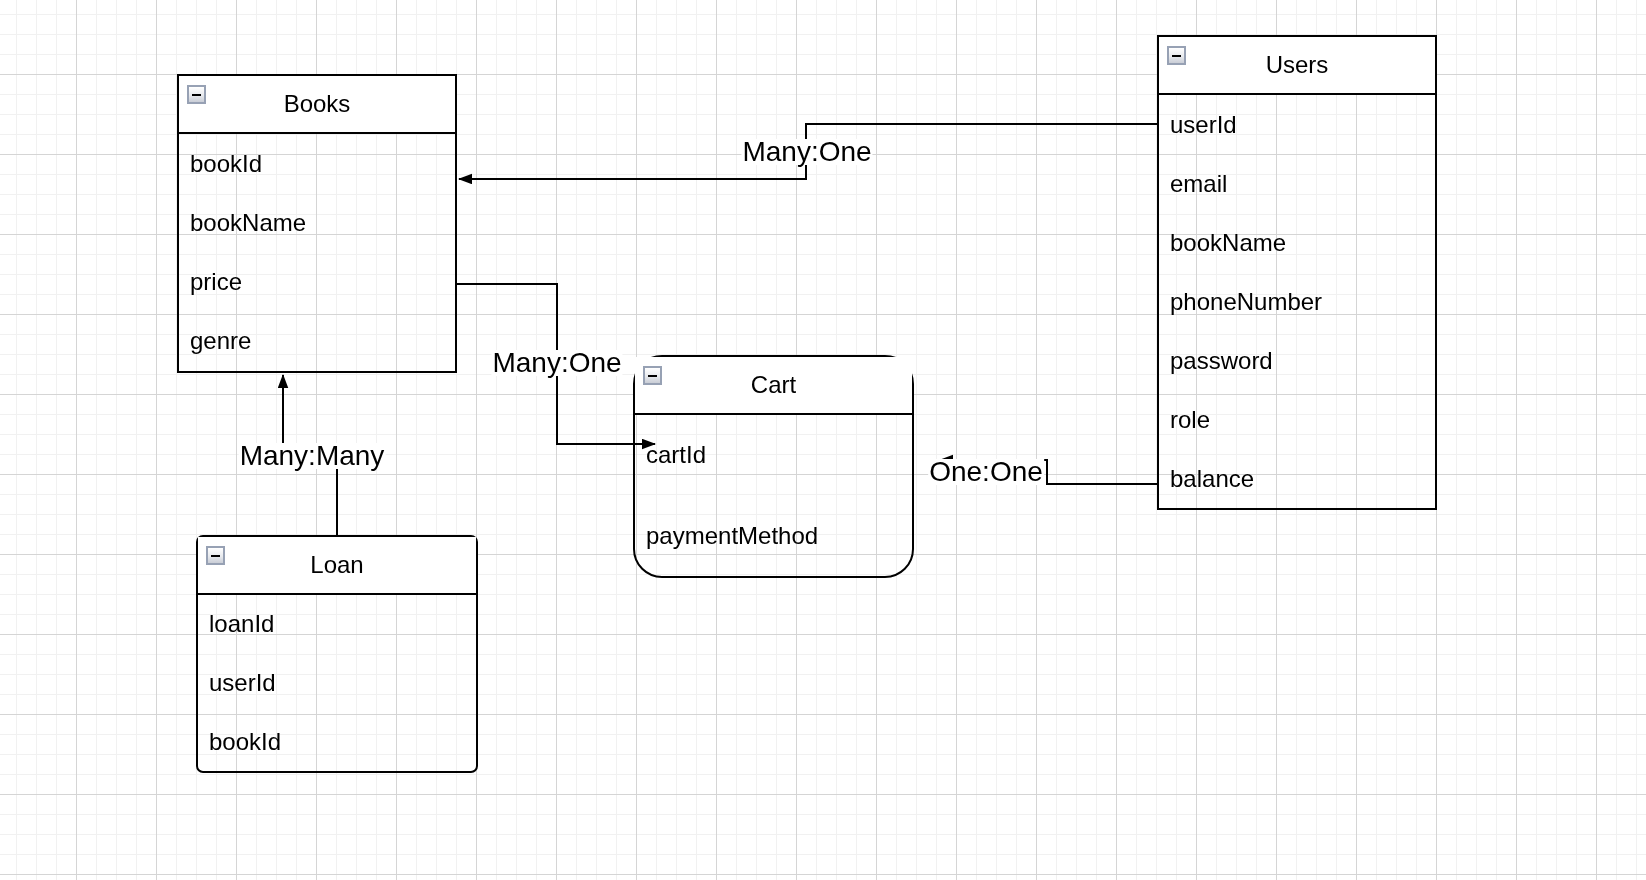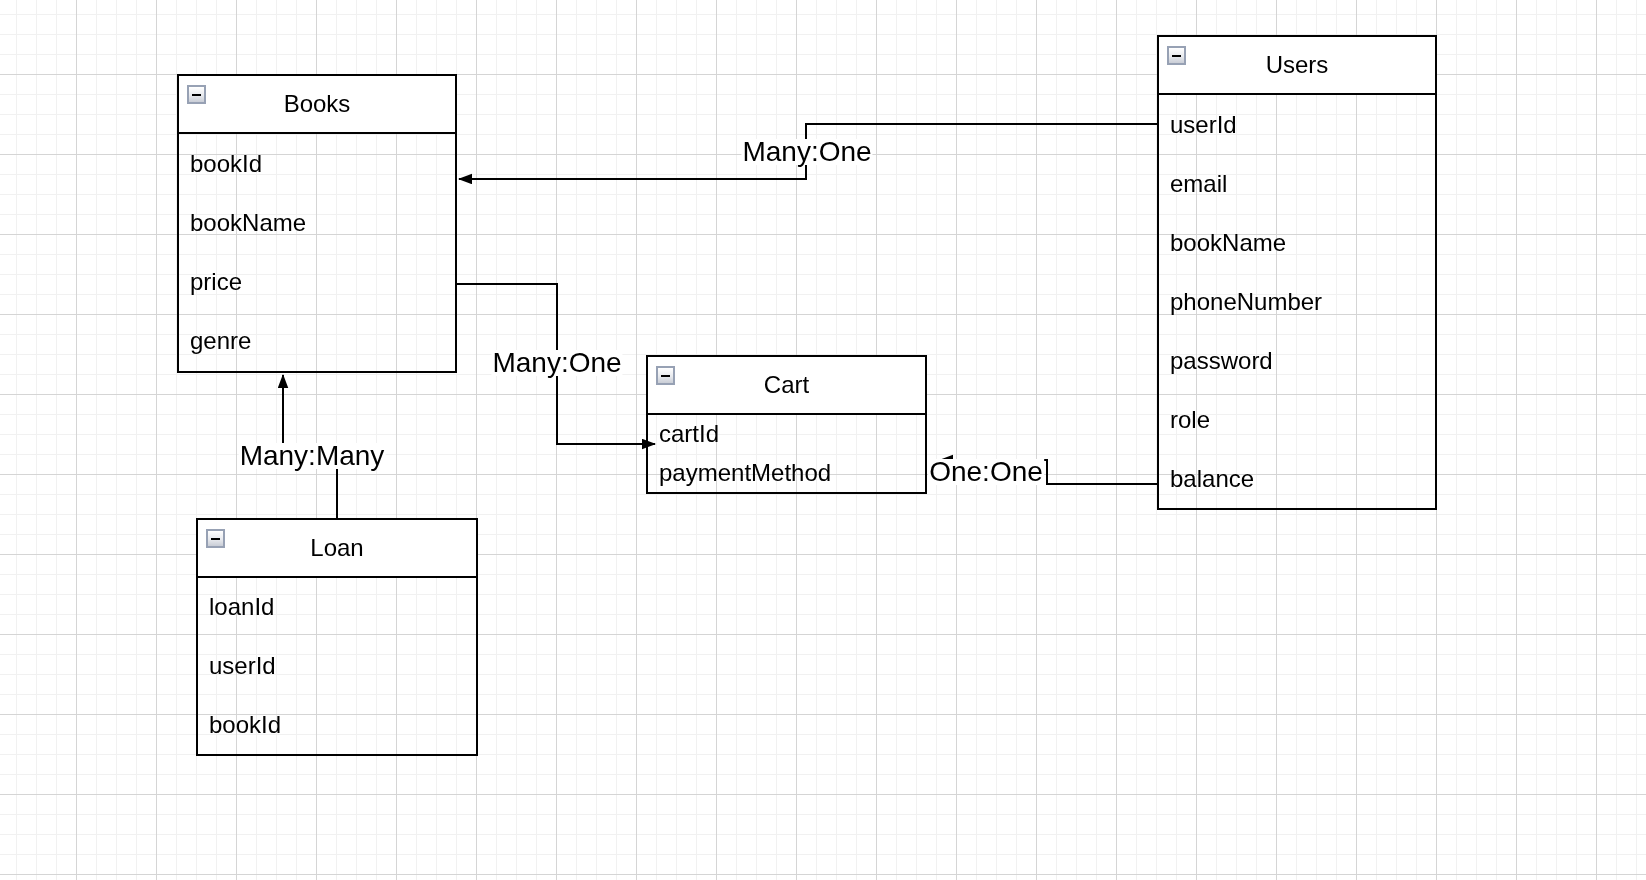--- a/index.html
+++ b/index.html
@@ -152,36 +152,36 @@
         <span>password</span>
       </div>
     <div class="t-row">
         <span>role</span>
       </div>
     <div class="t-row">
         <span>balance</span>
       </div>
   </div>
 
-  <div class="entity" style="left:646px; top:355px; width:281px; height:139px;">
+  <div class="entity" style="left:633px; top:355px; width:281px; height:223px;border-radius:29px;">
     <div class="t-header">
       <span class="collapse-btn">
           <span class="minus-bar"></span>
         </span>
       <span class="t-title">Cart</span>
     </div>
     <div class="t-row">
         <span>cartId</span>
       </div>
     <div class="t-row">
         <span>paymentMethod</span>
       </div>
   </div>
 
-  <div class="entity" style="left:196px; top:518px; width:282px; height:238px;">
+  <div class="entity" style="left:196px; top:535px; width:282px; height:238px;border-radius:7px;">
     <div class="t-header">
       <span class="collapse-btn">
           <span class="minus-bar"></span>
         </span>
       <span class="t-title">Loan</span>
     </div>
     <div class="t-row">
         <span>loanId</span>
       </div>
     <div class="t-row">

